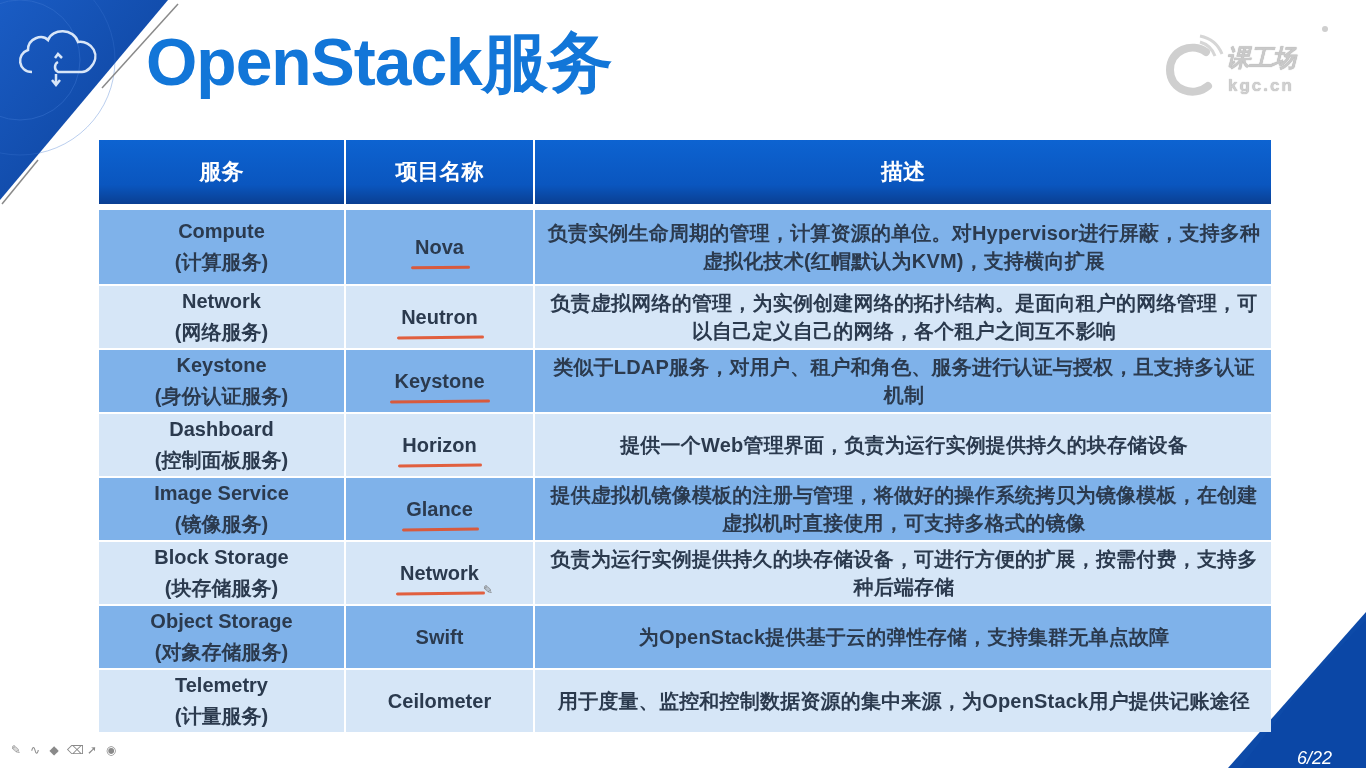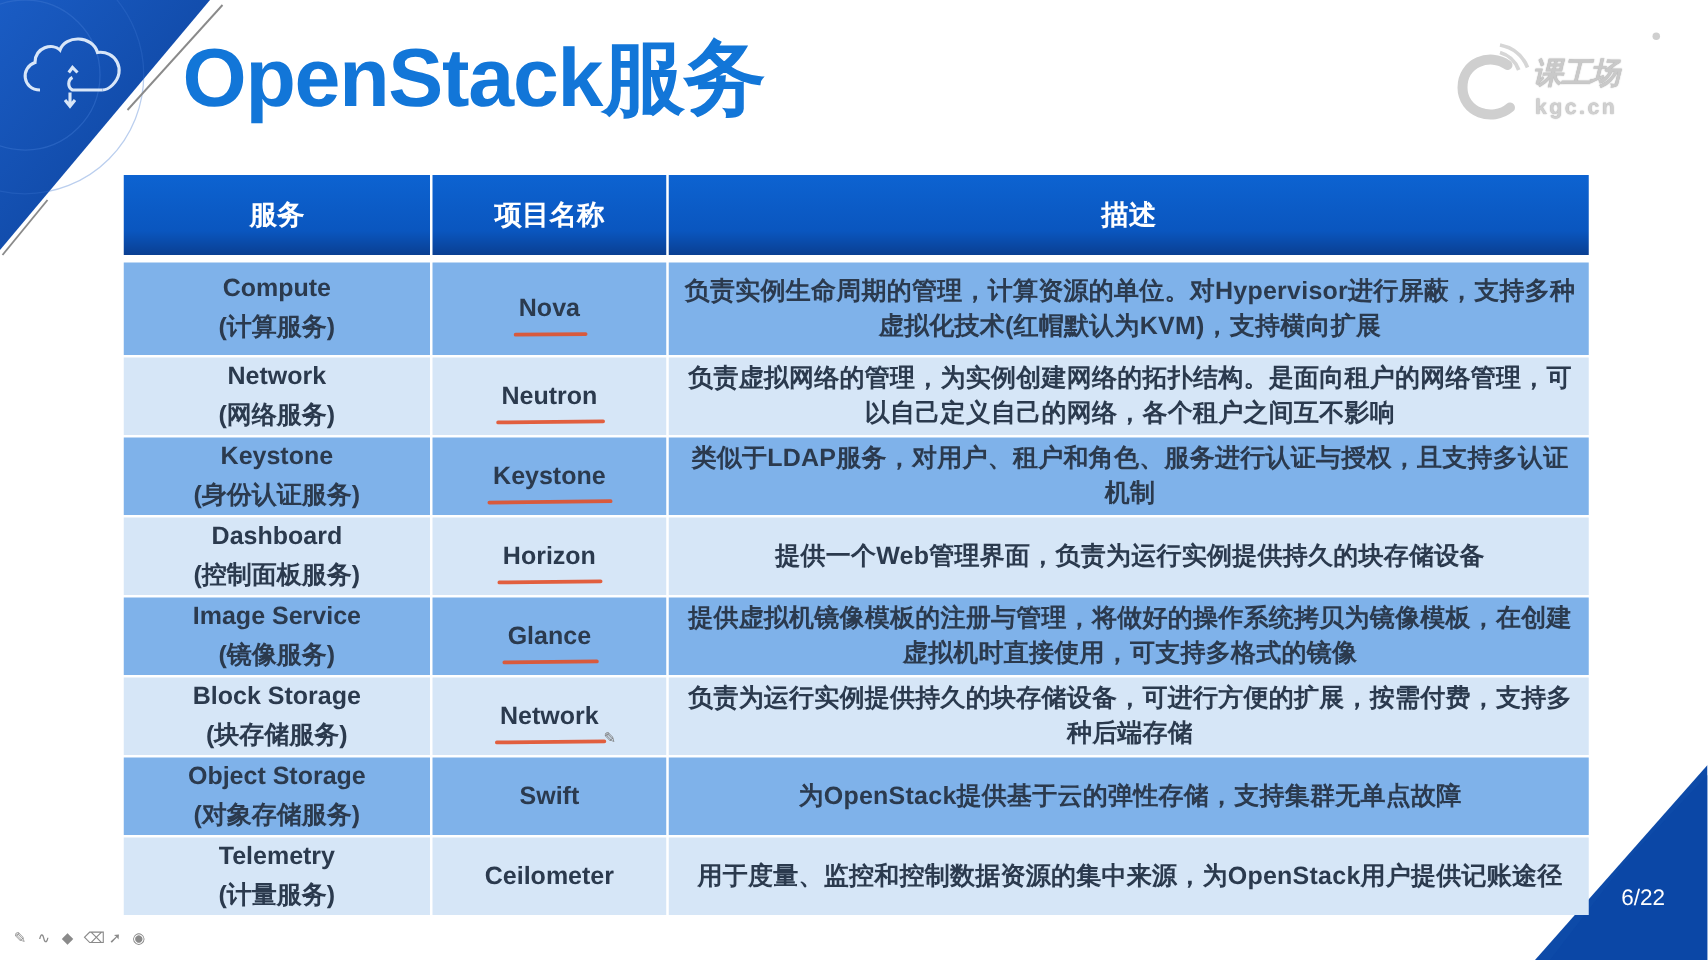--- a/index.html
+++ b/index.html
@@ -18,21 +18,21 @@
   table.svc tr.light td { background:#d6e6f7; }
   td.svc-cell { text-align:center; line-height:31px; }
   td.proj-cell { text-align:center; font-size:21px; }
   td.desc-cell { text-align:center; padding:0 8px 0 10px !important; line-height:28px; letter-spacing:0.2px; }
   .svc-en { display:block; }
   .svc-cn { display:block; }
   .proj-wrap { position:relative; display:inline-block;text-align:center; }
   .underline { position:absolute; left:-4px; right:-6px; bottom:-10px; height:3px; border-radius:3px; background:#e2502a; transform:rotate(-0.6deg); opacity:0.9; }
   .pencil { position:absolute; right:-14px; bottom:-12px; font-size:12px; color:#777; }
 
-  .page-num { position:absolute; left:1297px; top:708px; color:#ffffff; font-size:18px; }
+  .page-num { position:absolute; left:1297px; top:748px; color:#ffffff; font-size:18px;font-style:italic; }
   .toolbar { position:absolute; left:10px; top:744px; display:flex; gap:7px; }
   .tool { width:12px; height:12px; color:#8a8a8a; font-size:12px; line-height:12px; text-align:center; }
 </style>
 </head>
 <body>
 
 <svg class="corner-tl" viewBox="0 0 1366 768" xmlns="http://www.w3.org/2000/svg">
   <defs>
     <linearGradient id="g1" x1="0" y1="0" x2="1" y2="1">
       <stop offset="0" stop-color="#1a5cc4"></stop>

